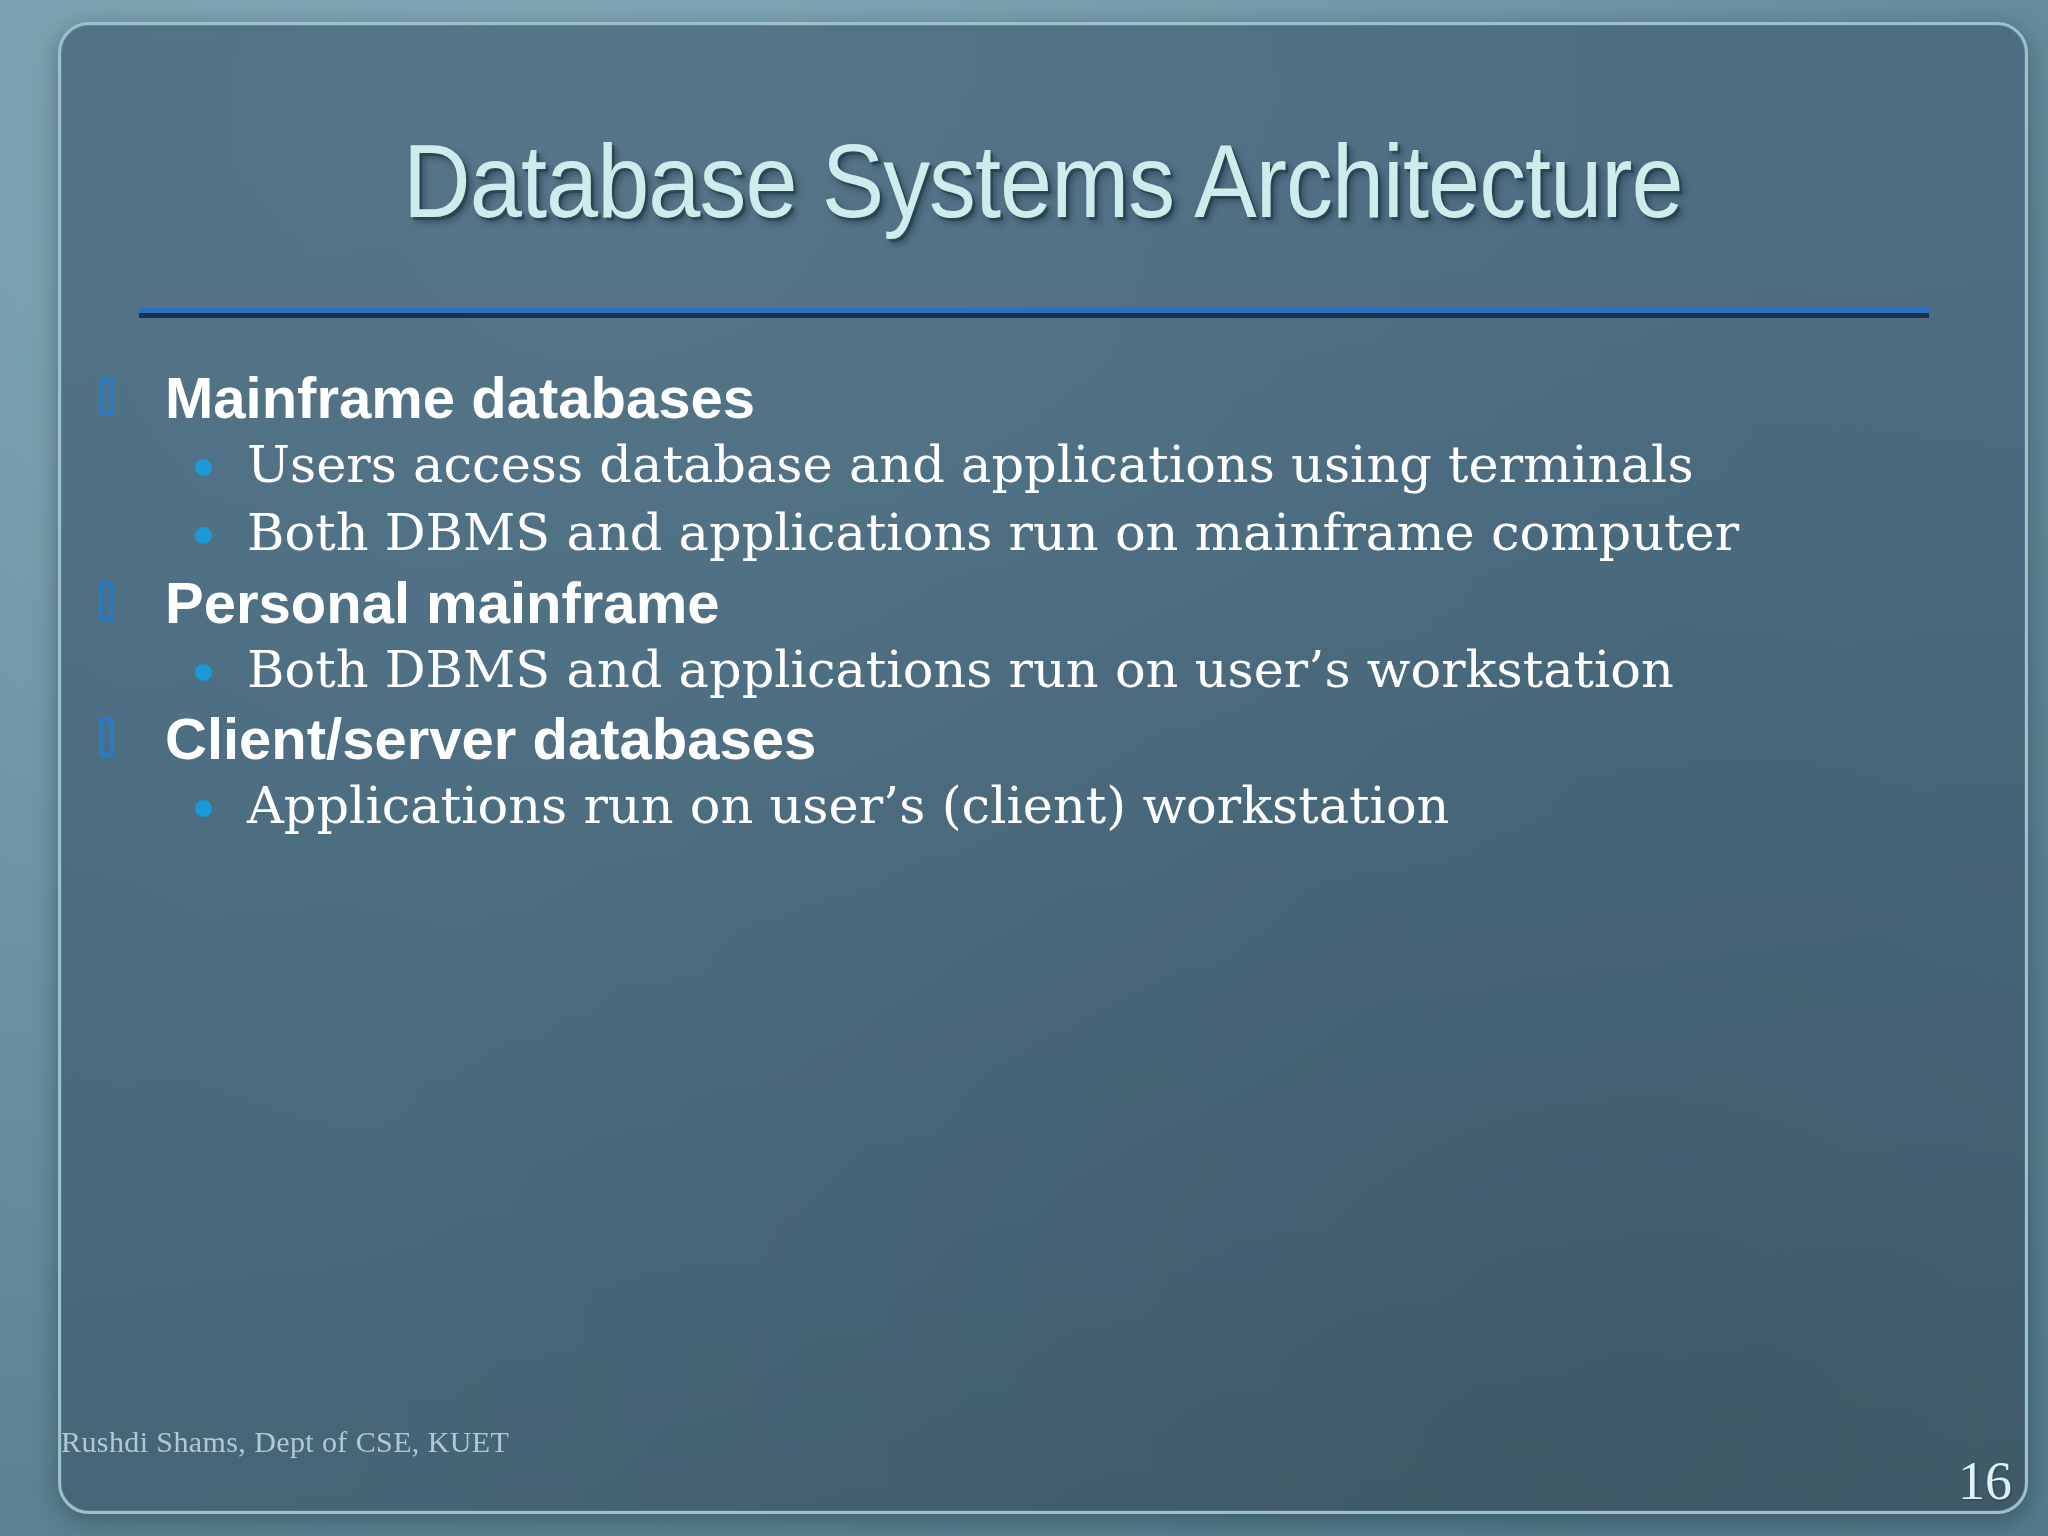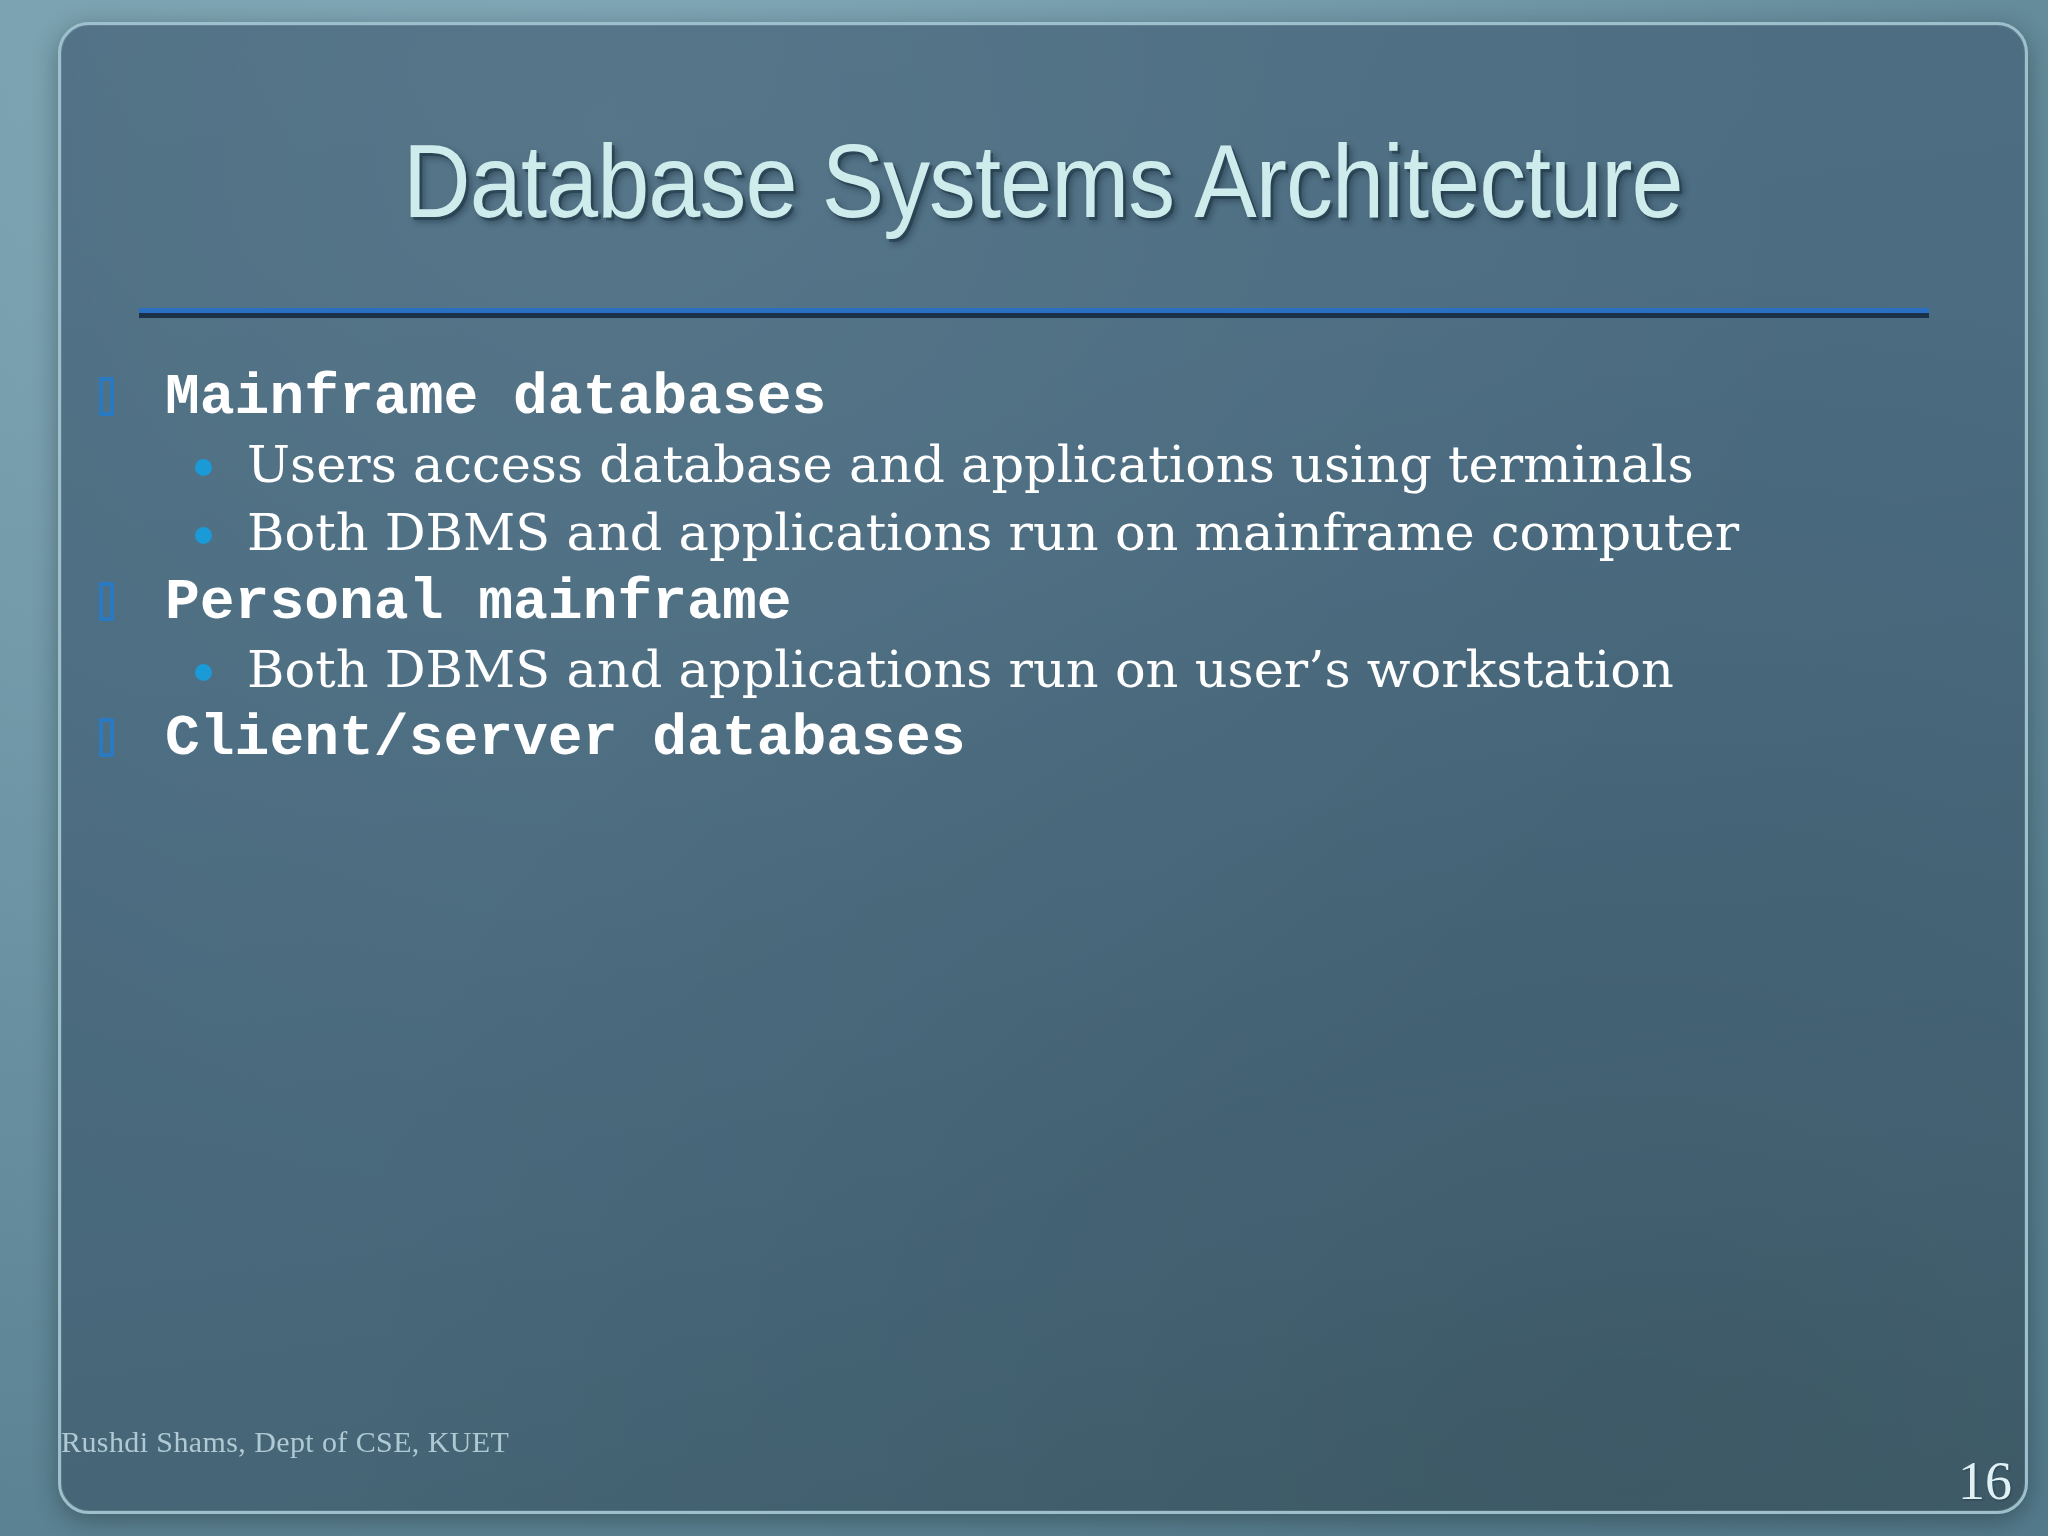--- a/index.html
+++ b/index.html
@@ -124,21 +124,21 @@
   .tofu {
     display: block;
     width: 15px;
     height: 39px;
     border: 4px solid #2a7ac2;
     box-sizing: border-box;
   }
 
   .lvl1 .text {
     flex: 1 1 auto;
-    font-family: Liberation Mono, monospace;
+    font-family: Liberation Sans, sans-serif;
     font-weight: bold;
     font-size: 58px;
     line-height: 1.14;
     letter-spacing: 0px;
   }
 
   .lvl2 {
     display: flex;
     align-items: flex-start;
     margin: 0 0 4px 0;
@@ -247,20 +247,26 @@
       </div>
 
       <div class="lvl1">
         <span class="marker">
           <span class="tofu"></span>
         </span>
         <span class="text">Client/server databases</span>
       </div>
 
 
+      <div class="lvl2">
+        <span class="marker">
+          <span class="dot"></span>
+        </span>
+        <span class="text">Applications run on user’s (client) workstation</span>
+      </div>
 
     </div>
 
     <div class="footer">Rushdi Shams, Dept of CSE, KUET</div>
 
   </div>
 
   <div class="page-num">16</div>
 
 </div>

